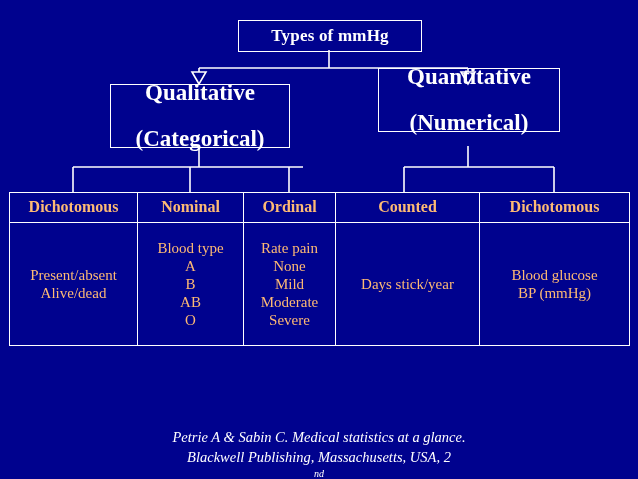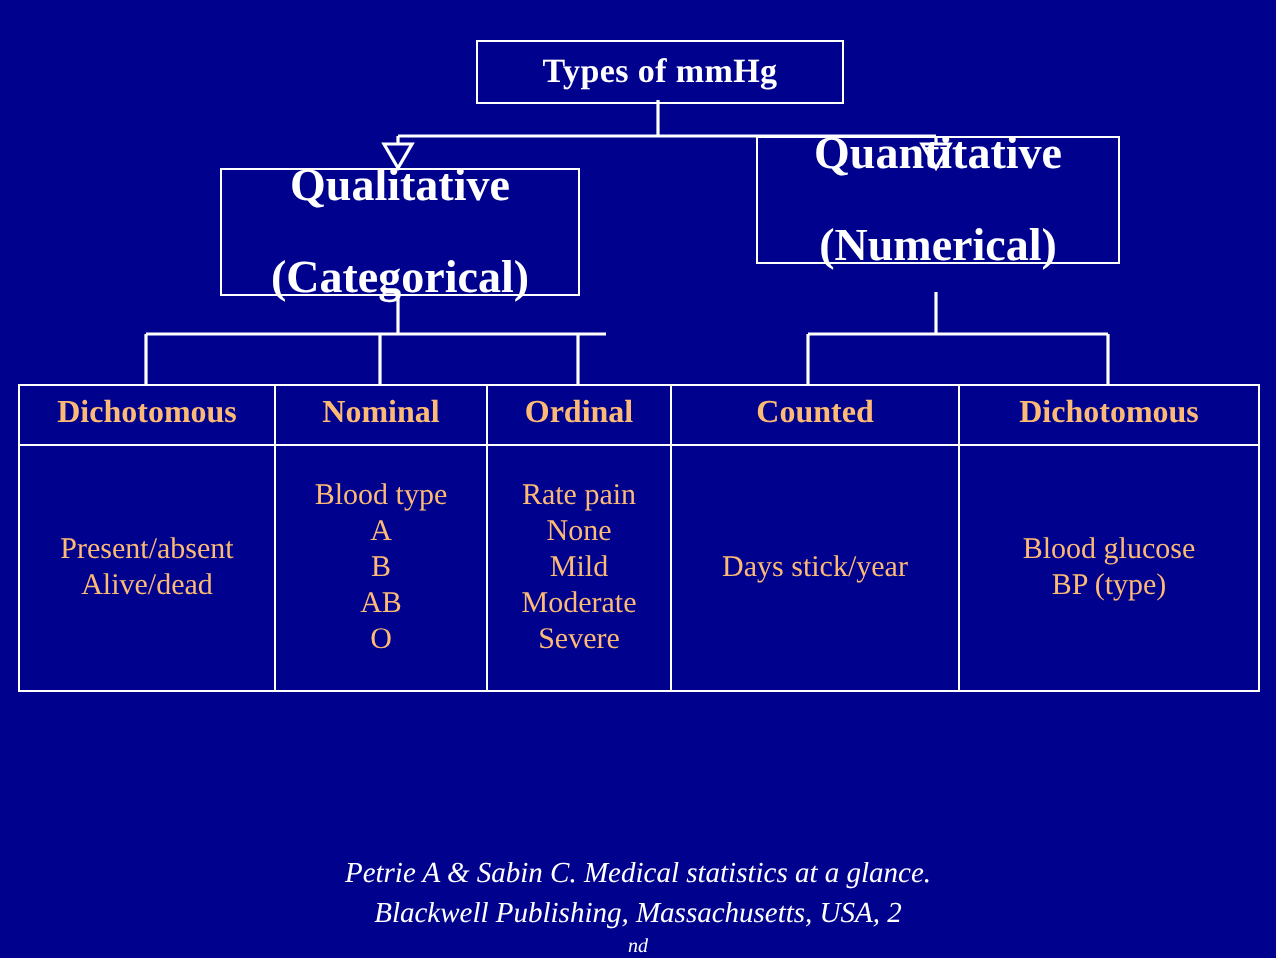--- a/index.html
+++ b/index.html
@@ -207,21 +207,21 @@
               <span>None</span>
               <span>Mild</span>
               <span>Moderate</span>
               <span>Severe</span>
             </td>
           <td class="cell-lines">
               <span>Days stick/year</span>
             </td>
           <td class="cell-lines">
               <span>Blood glucose</span>
-              <span>BP (type)</span>
+              <span>BP (mmHg)</span>
             </td>
         </tr>
       </tbody>
     </table>
   </div>
 
   <div class="citation">
     <span>Petrie A &amp; Sabin C. Medical statistics at a glance.</span>
     <span><span>Blackwell Publishing, Massachusetts,  USA, 2</span><sup>nd</sup></span>
   </div>

